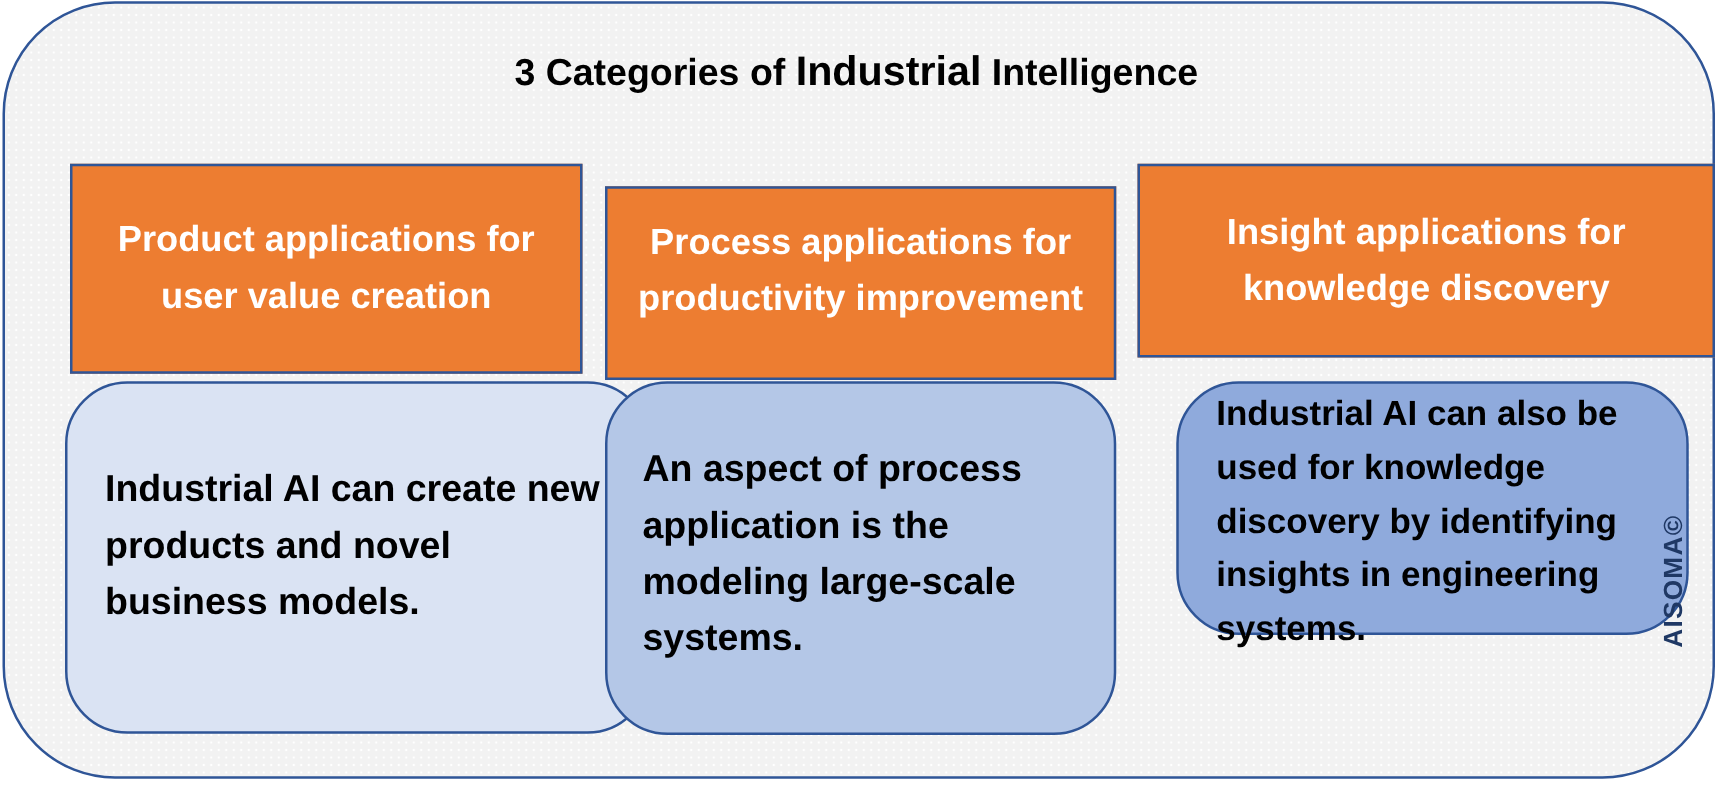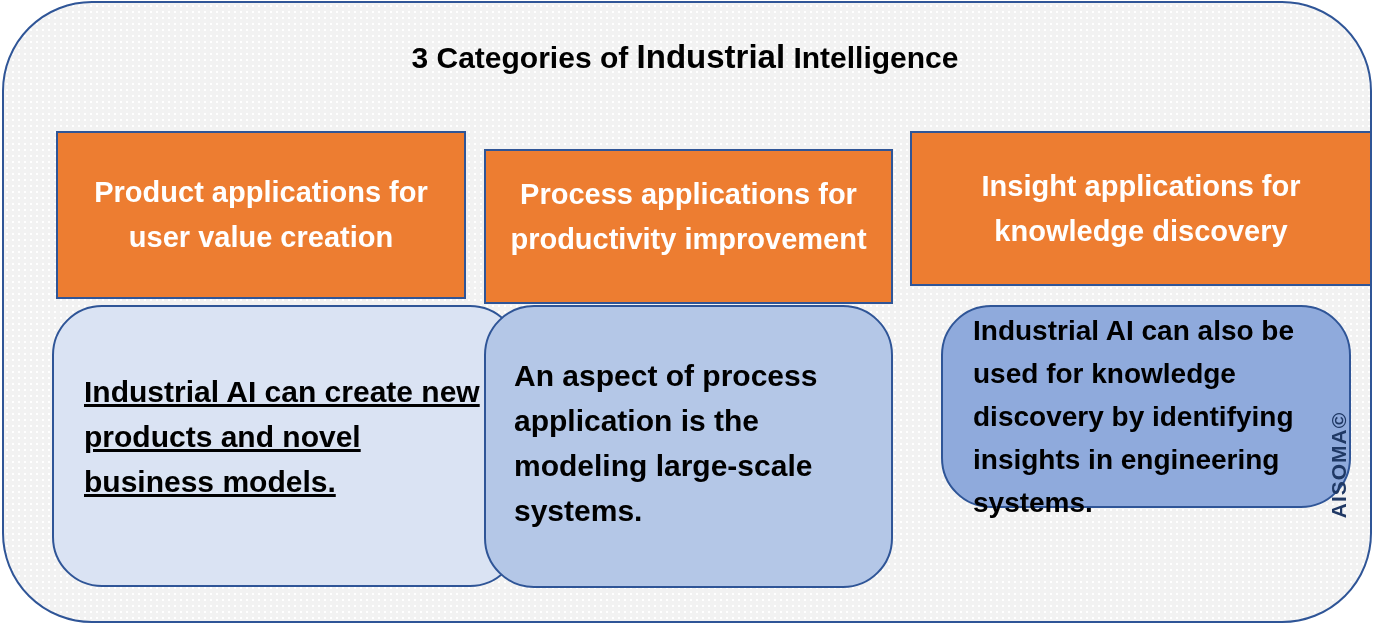--- a/index.html
+++ b/index.html
@@ -91,21 +91,21 @@
 
 <div class="outer-frame"></div>
 
 <div class="title">
   <span>3 Categories of </span><span class="big">Industrial</span><span> Intelligence</span>
 </div>
 
 <div class="cat-header" style="left:56px; top:131px; width:410px; height:168px;">
   <span>Product applications for user value creation</span>
 </div>
-<div class="cat-desc" style="left:52px; top:305px; width:468px; height:282px; background:#dae3f3; padding:0 20px 20px 30px;text-decoration:underline;">
+<div class="cat-desc" style="left:52px; top:305px; width:468px; height:282px; background:#dae3f3; padding:0 20px 20px 30px;">
   <span>Industrial AI can create new products and novel business models.</span>
 </div>
 
 <div class="cat-header" style="left:484px; top:132px; width:409px; height:155px;margin-top:17px;">
   <span style="position:relative; top:-10px;">Process applications for productivity improvement</span>
 </div>
 <div class="cat-desc" style="left:484px; top:305px; width:409px; height:283px; background:#b4c7e7; padding:0 30px 8px 28px;">
   <span>An aspect of process application is the modeling large-scale systems.</span>
 </div>
 

